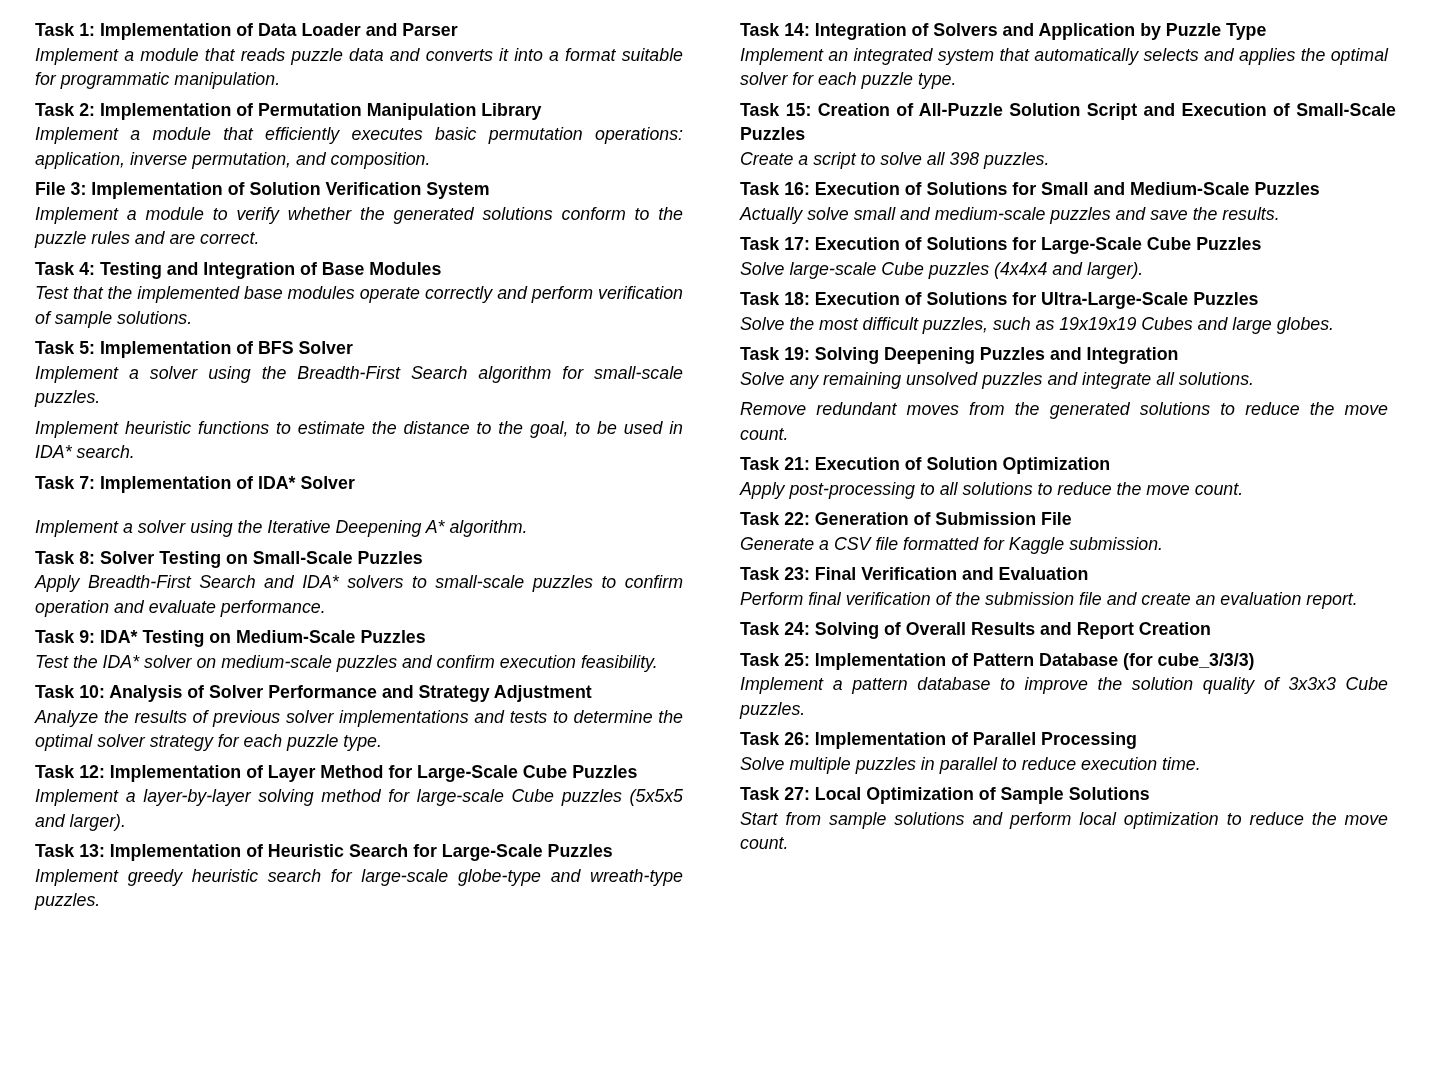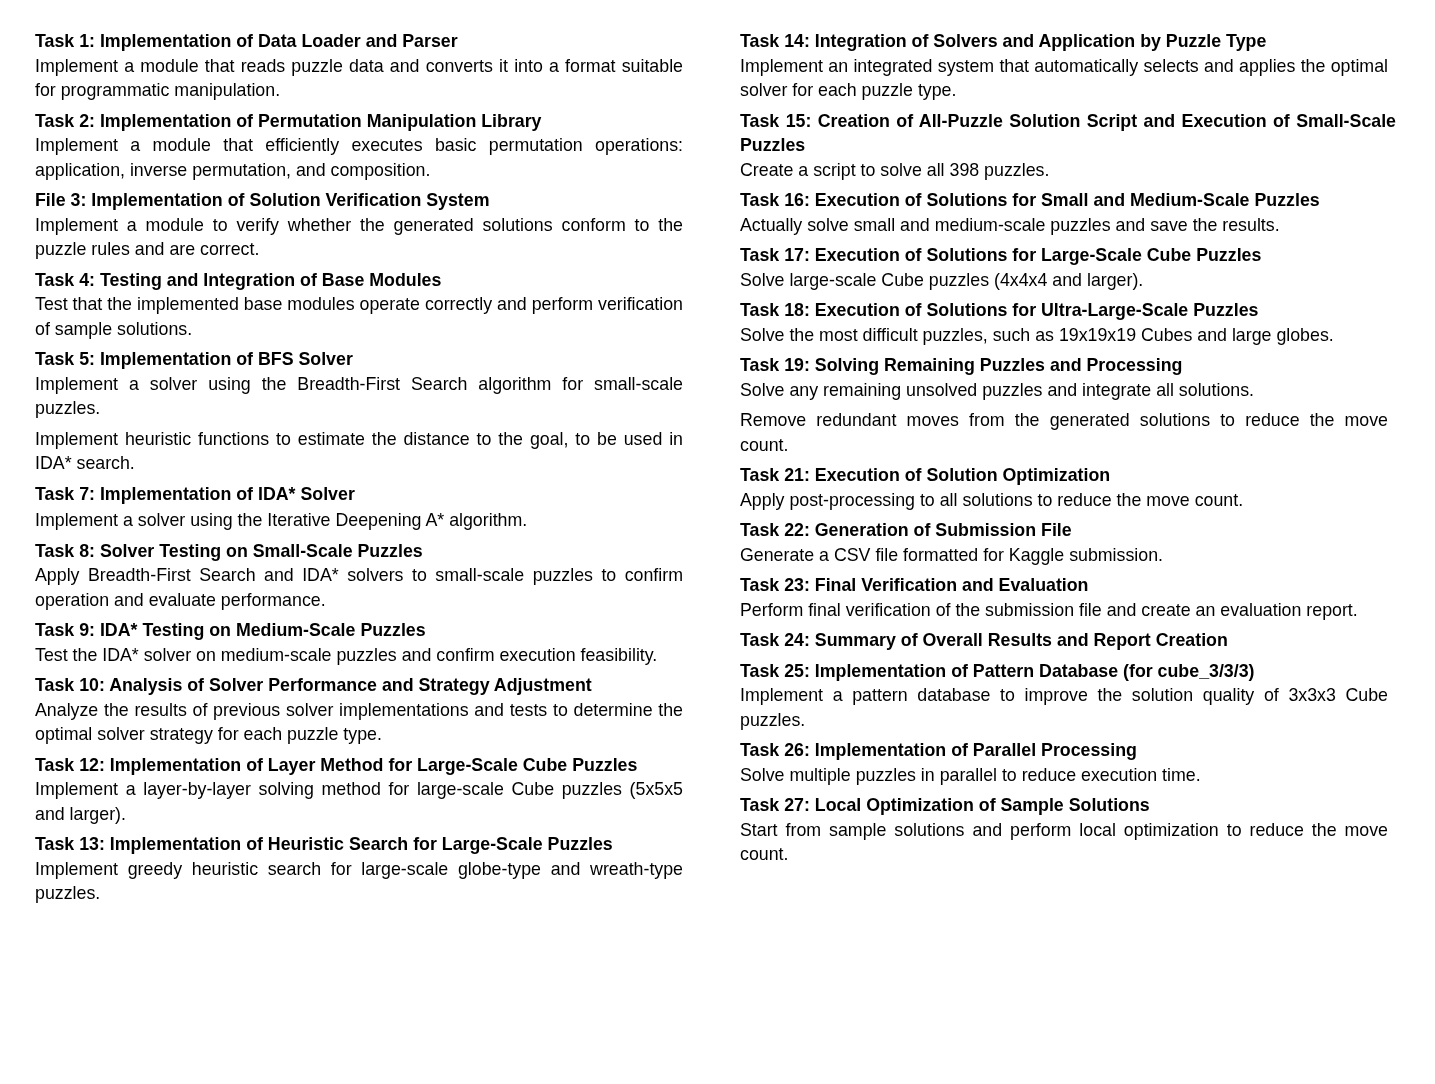--- a/index.html
+++ b/index.html
@@ -13,21 +13,21 @@
     overflow: hidden;
     color: #000000;
     font-family: "Liberation Sans", "DejaVu Sans", sans-serif;
     font-size: 17.8px;
     line-height: 24.5px;
   }
   .page {
     box-sizing: border-box;
     width: 1435px;
     height: 1084px;
-    padding: 29px 0 0 35px;
+    padding: 18px 0 0 35px;
     display: flex;
     gap: 57px;
     overflow: hidden;
   }
   .col {
     flex: 0 0 648px;
     width: 648px;
   }
   .task {
     margin: 0 0 6px 0;
@@ -35,23 +35,24 @@
   .task p {
     margin: 0;
   }
   .task-title {
     font-weight: bold;
     text-align: justify;
     width: 656px; 
   }
   .task-desc {
     text-align: justify;
+    font-style: italic;
   }
   .task-desc.spaced {
-    margin-top: 2px; 
+    margin-top: 20px; 
   }
 </style>
 </head>
 <body>
 
 <div class="page">
 
   <div class="col">
     <div class="task">
       <p class="task-title">Task 1: Implementation of Data Loader and Parser</p>
@@ -117,40 +118,40 @@
     </div>
     <div class="task">
       <p class="task-title">Task 17: Execution of Solutions for Large-Scale Cube Puzzles</p>
       <p class="task-desc">Solve large-scale Cube puzzles (4x4x4 and larger).</p>
     </div>
     <div class="task">
       <p class="task-title">Task 18: Execution of Solutions for Ultra-Large-Scale Puzzles</p>
       <p class="task-desc">Solve the most difficult puzzles, such as 19x19x19 Cubes and large globes.</p>
     </div>
     <div class="task">
-      <p class="task-title">Task 19: Solving Remaining Puzzles and Processing</p>
+      <p class="task-title">Task 19: Solving Deepening Puzzles and Integration</p>
       <p class="task-desc">Solve any remaining unsolved puzzles and integrate all solutions.</p>
     </div>
     <div class="task">
       <p class="task-desc">Remove redundant moves from the generated solutions to reduce the move count.</p>
     </div>
     <div class="task">
       <p class="task-title">Task 21: Execution of Solution Optimization</p>
       <p class="task-desc">Apply post-processing to all solutions to reduce the move count.</p>
     </div>
     <div class="task">
       <p class="task-title">Task 22: Generation of Submission File</p>
       <p class="task-desc">Generate a CSV file formatted for Kaggle submission.</p>
     </div>
     <div class="task">
       <p class="task-title">Task 23: Final Verification and Evaluation</p>
       <p class="task-desc">Perform final verification of the submission file and create an evaluation report.</p>
     </div>
     <div class="task">
-      <p class="task-title">Task 24: Summary of Overall Results and Report Creation</p>
+      <p class="task-title">Task 24: Solving of Overall Results and Report Creation</p>
     </div>
     <div class="task">
       <p class="task-title">Task 25: Implementation of Pattern Database (for cube_3/3/3)</p>
       <p class="task-desc">Implement a pattern database to improve the solution quality of 3x3x3 Cube puzzles.</p>
     </div>
     <div class="task">
       <p class="task-title">Task 26: Implementation of Parallel Processing</p>
       <p class="task-desc">Solve multiple puzzles in parallel to reduce execution time.</p>
     </div>
     <div class="task">

